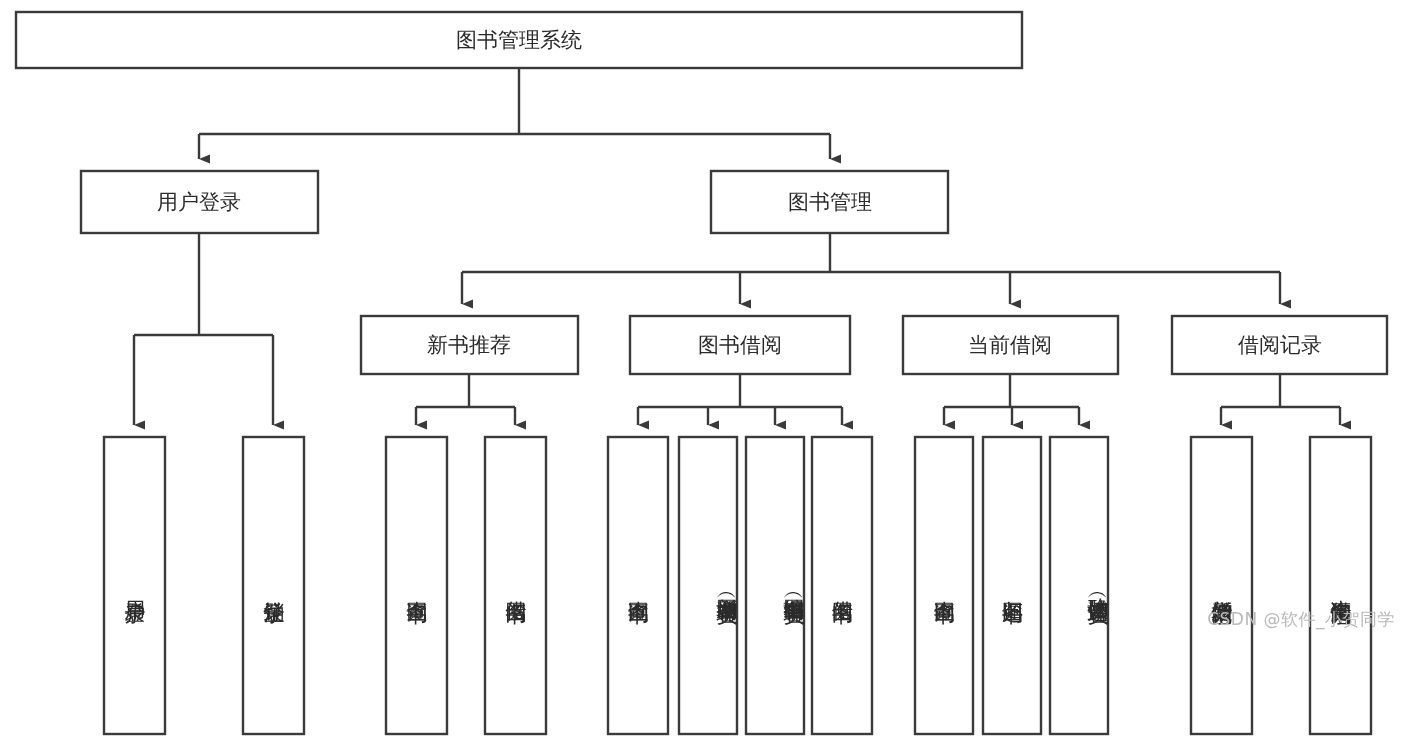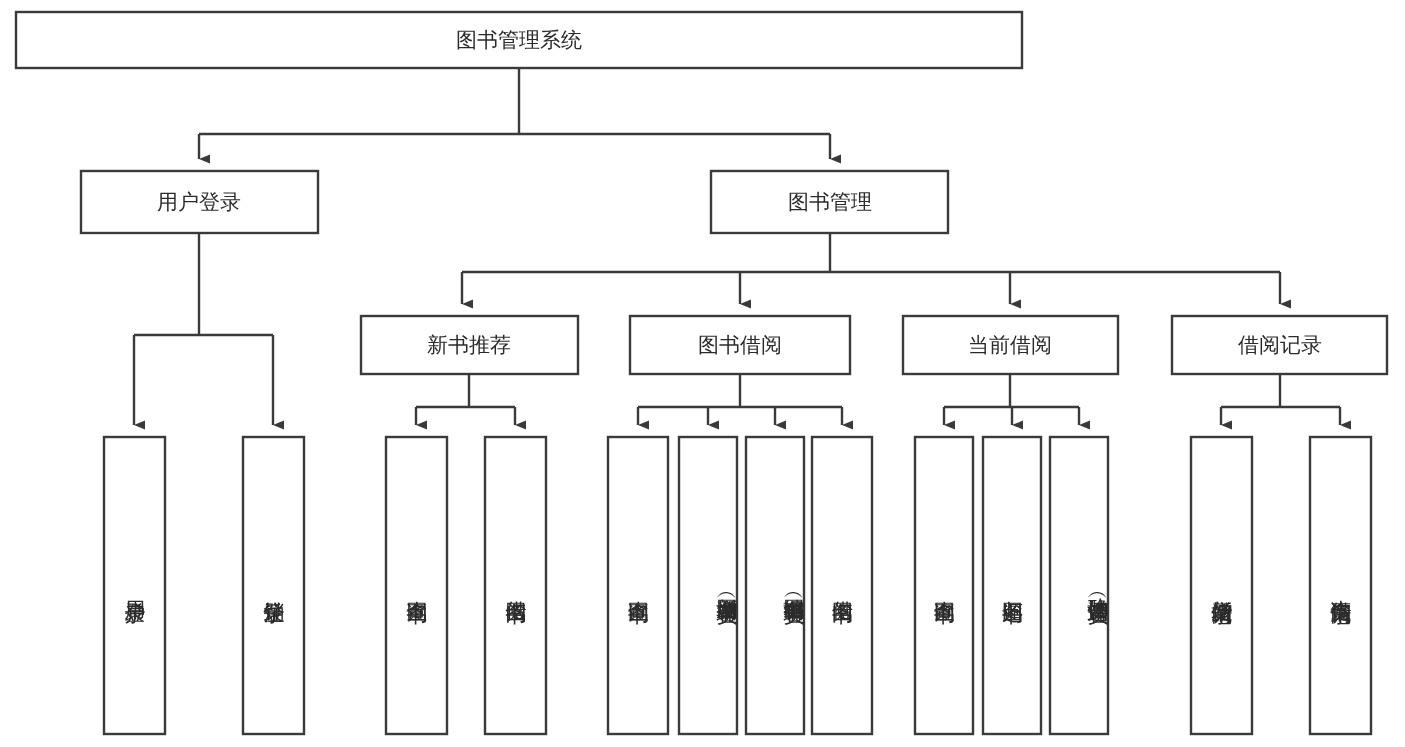--- a/index.html
+++ b/index.html
@@ -185,14 +185,15 @@
   <div class="node-label-v" style="left:608px; top:437px; width:60px; height:297px;">查询图书</div>
   <div class="node-label-v" style="left:679px; top:437px; width:58px; height:297px; align-items:flex-start;">新增图书（管理员）</div>
   <div class="node-label-v" style="left:746px; top:437px; width:58px; height:297px; align-items:flex-start;">编辑图书（管理员）</div>
   <div class="node-label-v" style="left:812px; top:437px; width:60px; height:297px;">借阅图书</div>
   <div class="node-label-v" style="left:915px; top:437px; width:58px; height:297px;">查询图书</div>
   <div class="node-label-v" style="left:983px; top:437px; width:58px; height:297px;">归还图书</div>
   <div class="node-label-v" style="left:1050px; top:437px; width:58px; height:297px; align-items:flex-start;">确认归还（管理员）</div>
   <div class="node-label-v" style="left:1191px; top:437px; width:61px; height:297px;">新增借阅记录</div>
   <div class="node-label-v" style="left:1310px; top:437px; width:61px; height:297px;">查询借阅记录</div>
 
+  <div class="watermark">CSDN @软件_小贺同学</div>
 
 </div>
 
 </body></html>

